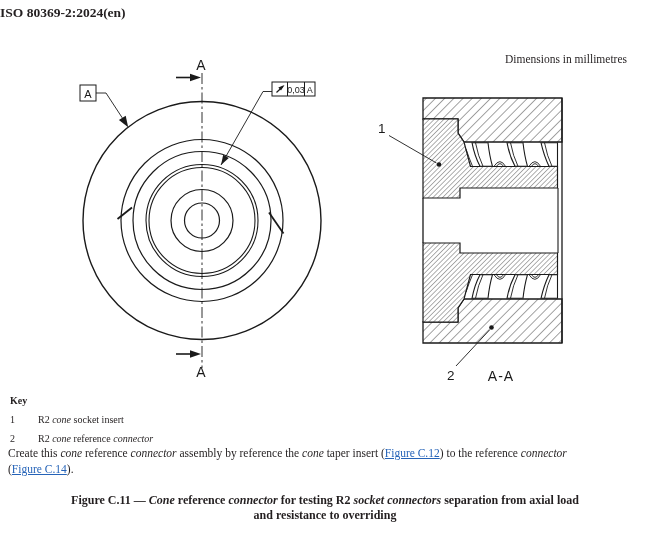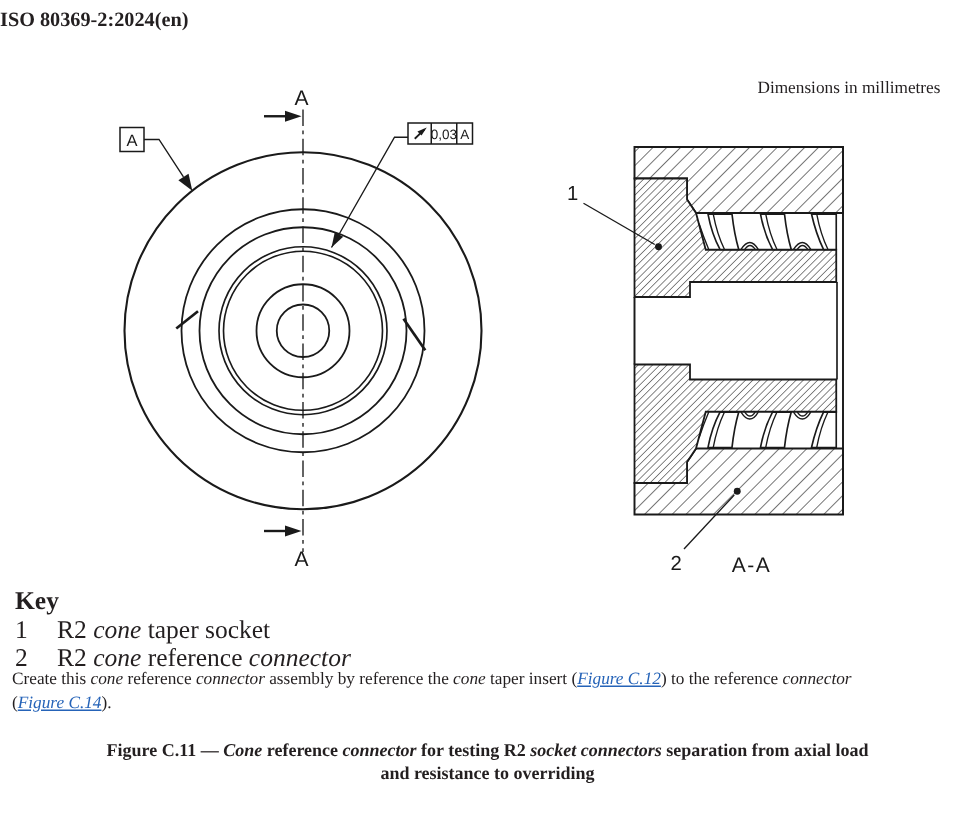--- a/index.html
+++ b/index.html
@@ -4,26 +4,26 @@
 <style>
   html,body{margin:0;padding:0;background:#fff;}
   body{width:650px;height:542px;position:relative;overflow:hidden;
        font-family:"Liberation Serif",serif;color:#231f20;}
   .abs{position:absolute;}
   .doc-title{top:5px;left:0;width:650px;text-align:left;
              font-size:13.5px;font-weight:bold;}
   .dims-note{top:53px;right:23px;font-size:11.5px;}
   svg{position:absolute;top:0;left:0;}
   svg text{font-family:"Liberation Sans",sans-serif;fill:#1a1a1a;}
-  .key-block{top:391px;left:10px;font-size:17px;line-height:19px;}
+  .key-block{top:391px;left:10px;font-size:10px;line-height:19px;}
   .key-head{font-weight:bold;}
   .key-row{display:flex;}
   .key-num{width:28px;}
   .para{top:446px;left:8px;width:636px;font-size:11.5px;line-height:15.5px;}
-  .fig-link{color:#2563b8;text-decoration:underline;font-style:italic;}
+  .fig-link{color:#2563b8;text-decoration:underline;}
   .caption{top:493px;left:0;width:650px;text-align:center;font-weight:bold;
            font-size:12px;line-height:14.5px;}
 </style>
 </head>
 <body>
 
 <div class="abs doc-title">ISO 80369-2:2024(en)</div>
 <div class="abs dims-note">Dimensions in millimetres</div>
 
 <svg width="650" height="390" viewBox="0 0 650 390">
@@ -135,21 +135,21 @@
     <circle cx="491.5" cy="327.5" r="2.3" fill="#1a1a1a" stroke="none"></circle>
 
     <text x="501" y="381" text-anchor="middle" font-size="14" letter-spacing="1" stroke="none">A-A</text>
   </g>
 </svg>
 
 <div class="abs key-block">
   <div class="key-head">Key</div>
   <div class="key-row">
     <span class="key-num">1</span>
-    <span><span>R2 </span><i>cone</i><span> taper socket</span></span>
+    <span><span>R2 </span><i>cone</i><span> socket insert</span></span>
   </div>
   <div class="key-row">
     <span class="key-num">2</span>
     <span><span>R2 </span><i>cone</i><span> reference </span><i>connector</i></span>
   </div>
 </div>
 
 <div class="abs para"><span>Create this </span><i>cone</i><span> reference </span><i>connector</i><span> assembly by reference the </span><i>cone</i><span> taper insert (</span><a class="fig-link" href="#">Figure C.12</a><span>) to the reference </span><i>connector</i><br><span>(</span><a class="fig-link" href="#">Figure C.14</a><span>).</span></div>
 
 <div class="abs caption"><span>Figure C.11 — </span><i>Cone</i><span> reference </span><i>connector</i><span> for testing R2 </span><i>socket connectors</i><span> separation from axial load</span><br><span>and resistance to overriding</span></div>

